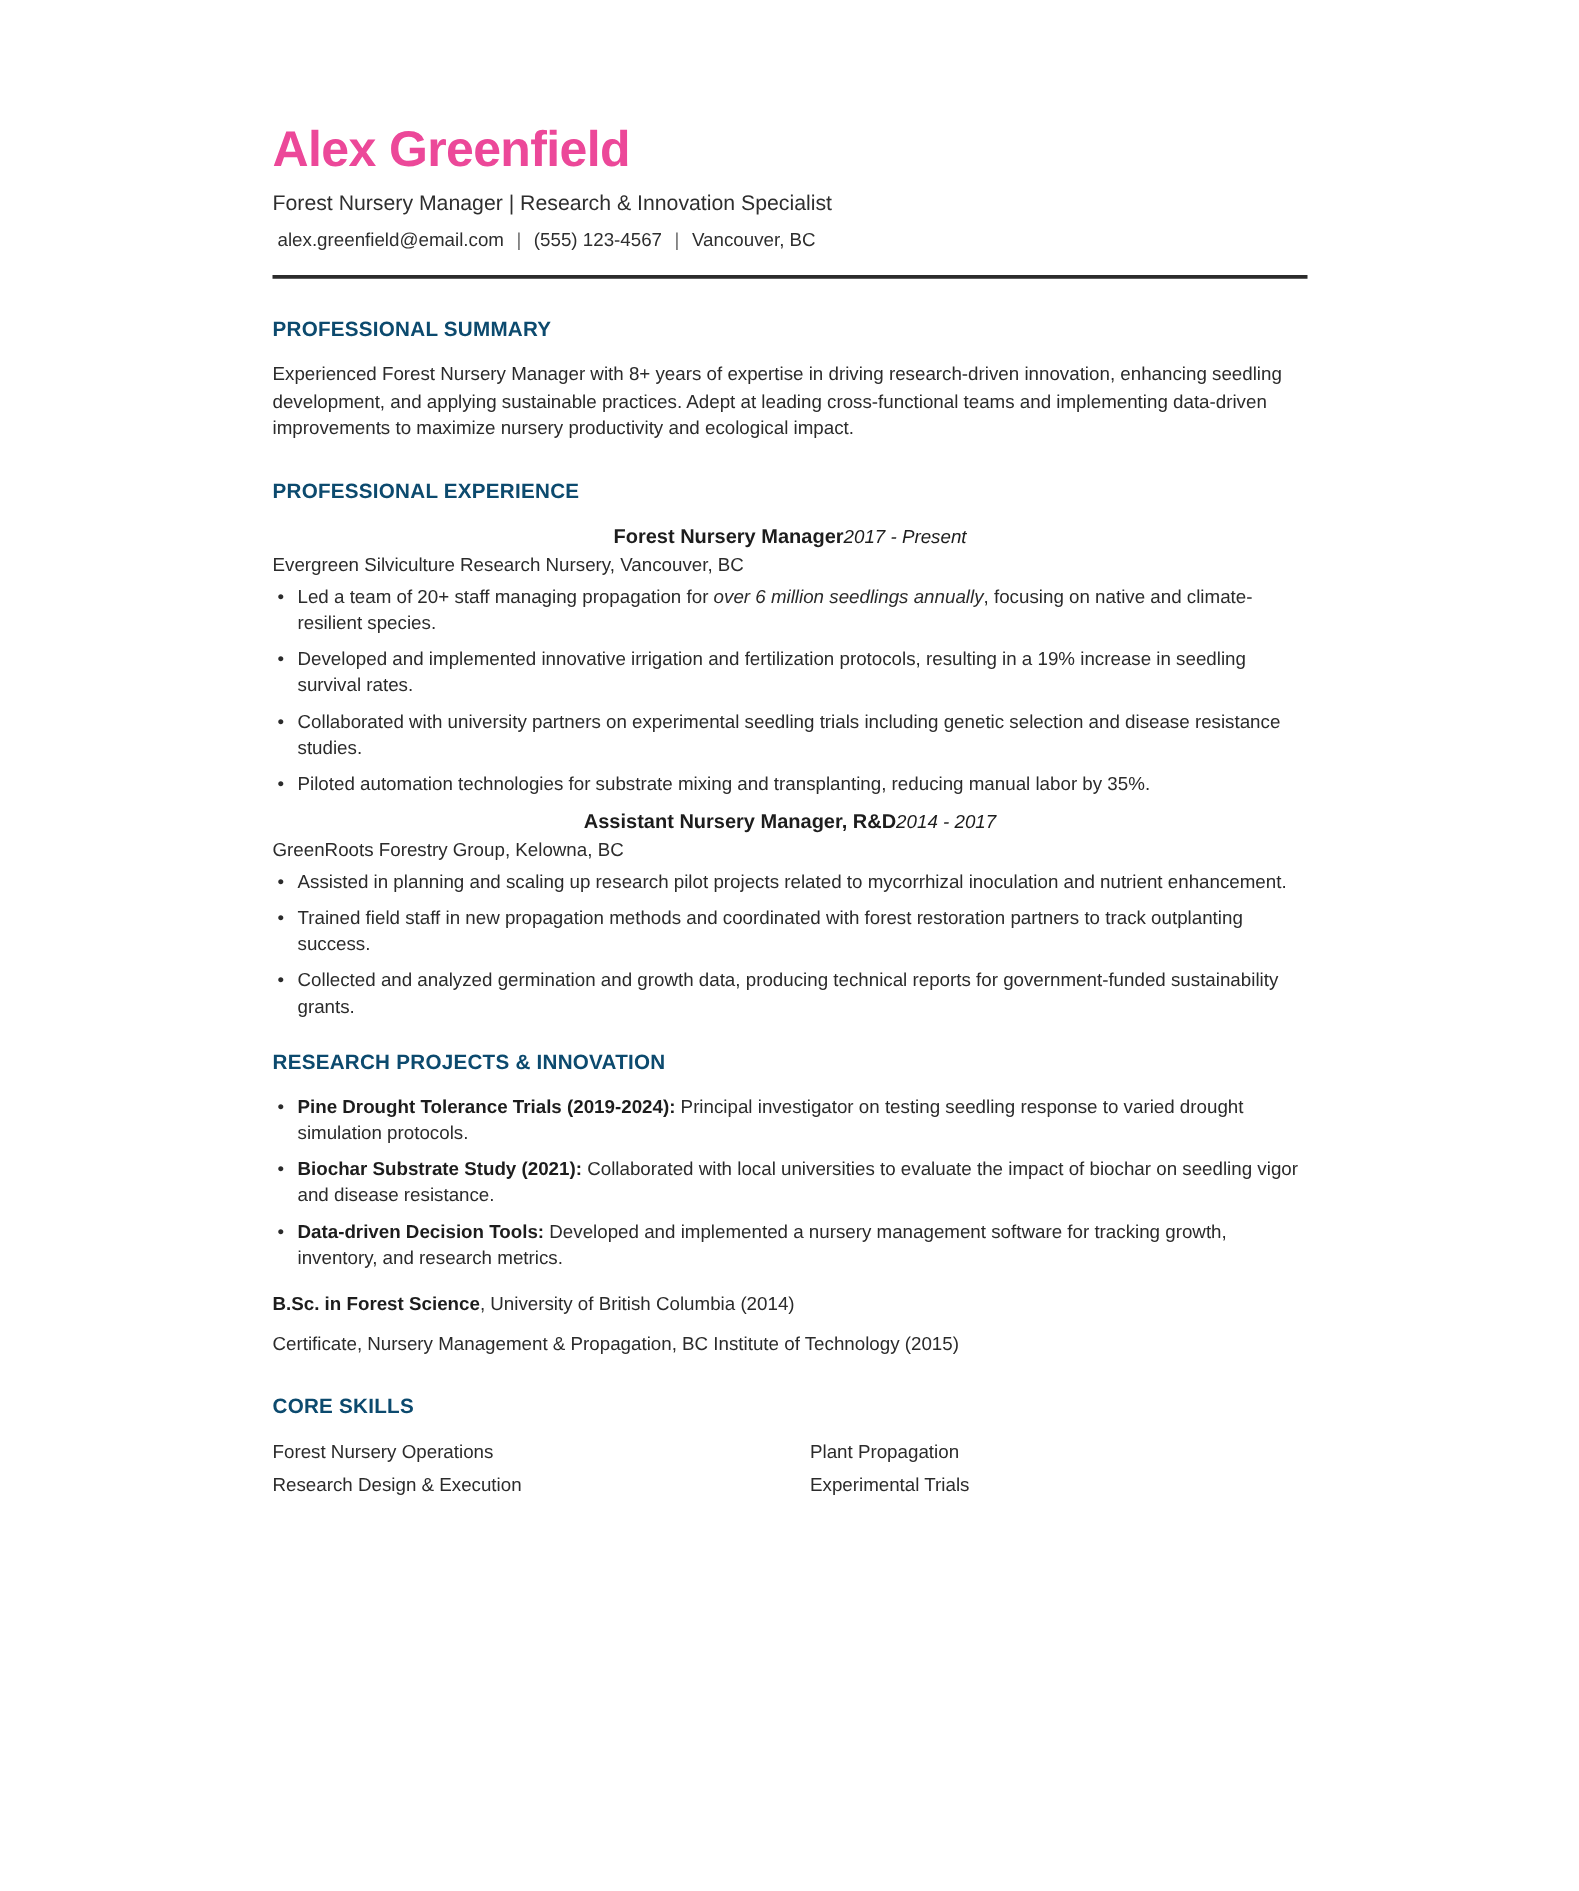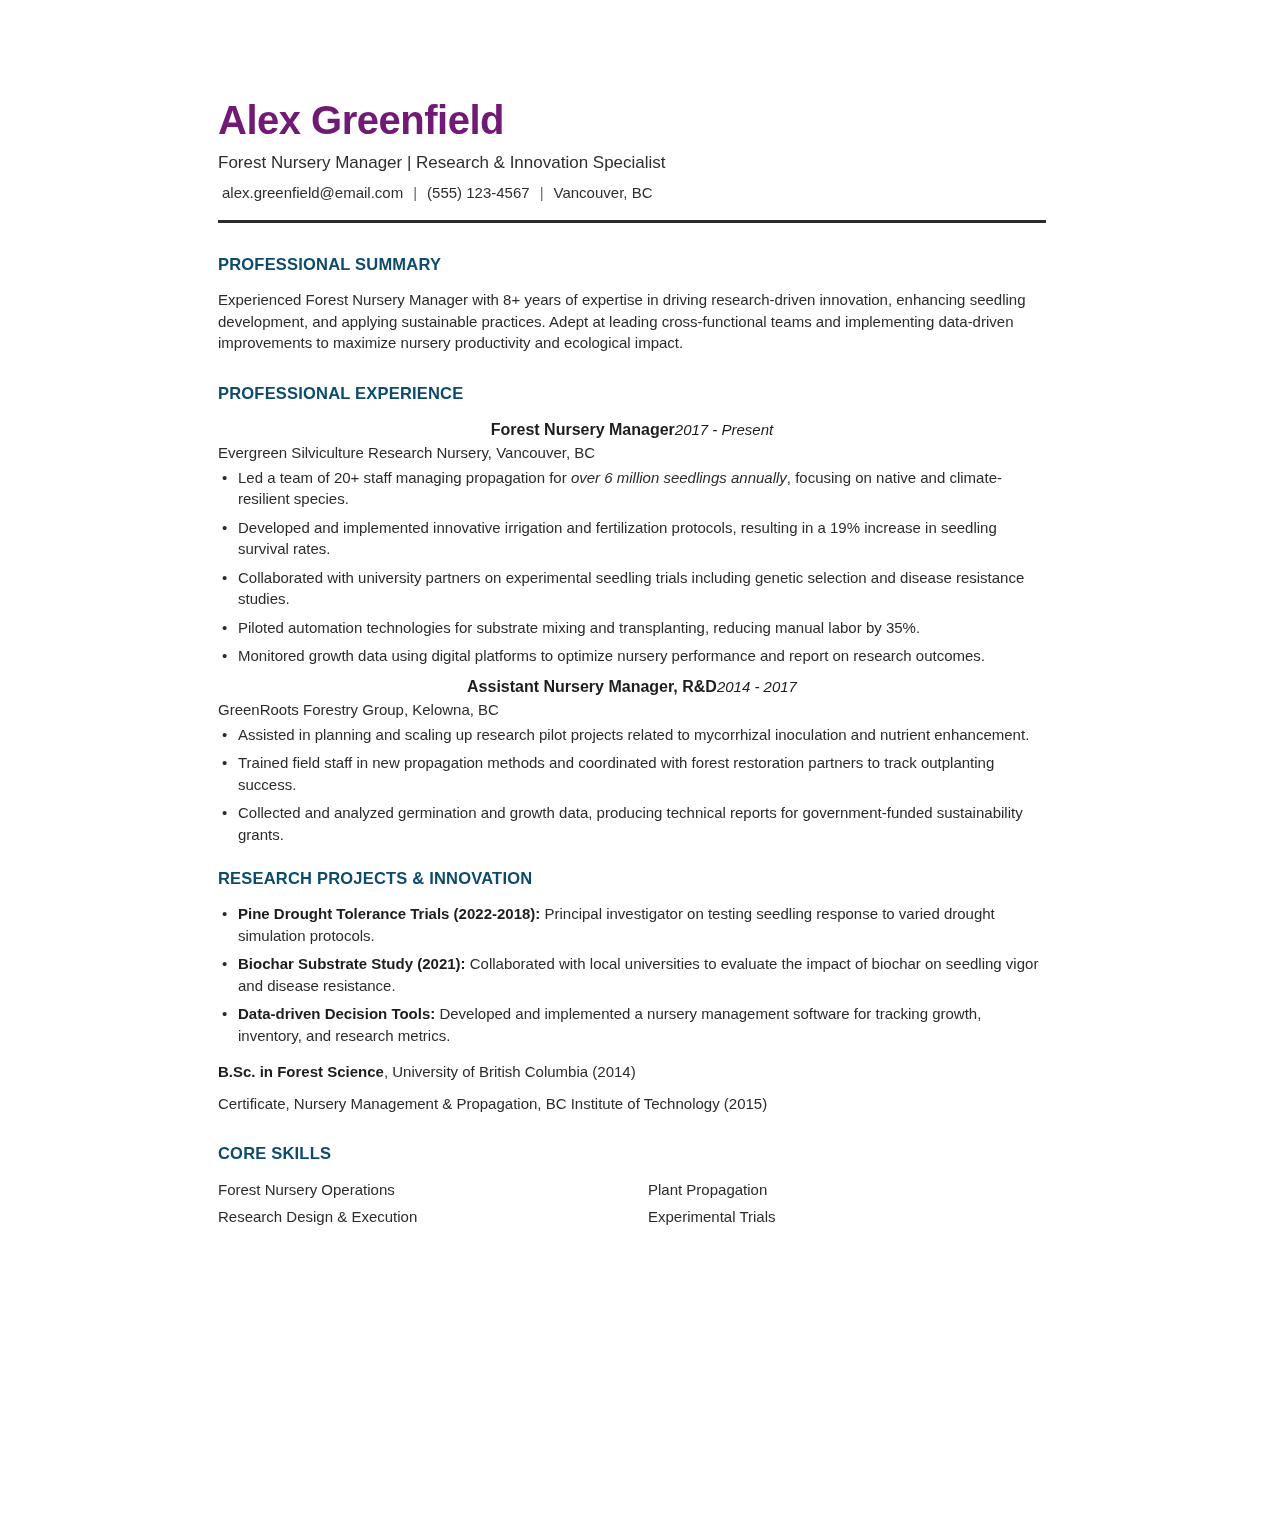--- a/index.html
+++ b/index.html
@@ -4,21 +4,21 @@
 <style>
   html, body { margin:0; padding:0; background:#ffffff; }
   .page {
     width:1263px; height:1513px; background:#ffffff;
     font-family:"Liberation Sans","DejaVu Sans",sans-serif;
     color:#2b2b2b; position:relative; overflow:hidden;
   }
   .clip { height:1300px; overflow:hidden; }
   .content { padding:96px 217px 0 218px; }
 
-  .name { font-size:40px; line-height:48px; font-weight:700; color:#701a75;
+  .name { font-size:40px; line-height:48px; font-weight:700; color:#ec4899;
           margin:0; letter-spacing:-0.5px; }
   .subtitle { font-size:17px; line-height:22px; margin:8px 0 0; color:#2e2e2e; }
   .contact { font-size:15px; line-height:20px; margin:9px 4px 0; color:#2e2e2e; }
   .sep { color:#6a6a6a; margin:0 10px; }
   .rule { border:none; border-top:3px solid #2b2b2b; margin:17px 0 0; }
 
   .section-heading { font-size:16.5px; font-weight:700; color:#0c4a6e;
     line-height:22px; letter-spacing:0.2px; margin:0; }
   .mt-summary { margin-top:30px; }
   .mt-experience { margin-top:28px; }
@@ -70,37 +70,36 @@
       <div class="job-header job1-header">
         <span class="job-title">Forest Nursery Manager</span>
         <span class="job-dates">2017 - Present</span>
       </div>
       <p class="company">Evergreen Silviculture Research Nursery, Vancouver, BC</p>
       <ul class="bullets">
         <li><span>Led a team of 20+ staff managing propagation for </span><em>over 6 million seedlings annually</em><span>, focusing on native and climate-resilient species.</span></li>
         <li><span>Developed and implemented innovative irrigation and fertilization protocols, resulting in a 19% increase in seedling survival rates.</span></li>
         <li><span>Collaborated with university partners on experimental seedling trials including genetic selection and disease resistance studies.</span></li>
         <li><span>Piloted automation technologies for substrate mixing and transplanting, reducing manual labor by 35%.</span></li>
-        <li><span>Monitored growth data using digital platforms to optimize nursery performance and report on research outcomes.</span></li>
       </ul>
 
       <div class="job-header job2-header">
         <span class="job-title">Assistant Nursery Manager, R&amp;D</span>
         <span class="job-dates">2014 - 2017</span>
       </div>
       <p class="company">GreenRoots Forestry Group, Kelowna, BC</p>
       <ul class="bullets">
         <li><span>Assisted in planning and scaling up research pilot projects related to mycorrhizal inoculation and nutrient enhancement.</span></li>
         <li><span>Trained field staff in new propagation methods and coordinated with forest restoration partners to track outplanting success.</span></li>
         <li><span>Collected and analyzed germination and growth data, producing technical reports for government-funded sustainability grants.</span></li>
       </ul>
 
       <h2 class="section-heading mt-research">RESEARCH PROJECTS &amp; INNOVATION</h2>
       <ul class="bullets research">
-        <li><strong>Pine Drought Tolerance Trials (2022-2018):</strong><span> Principal investigator on testing seedling response to varied drought simulation protocols.</span></li>
+        <li><strong>Pine Drought Tolerance Trials (2019-2024):</strong><span> Principal investigator on testing seedling response to varied drought simulation protocols.</span></li>
         <li><strong>Biochar Substrate Study (2021):</strong><span> Collaborated with local universities to evaluate the impact of biochar on seedling vigor and disease resistance.</span></li>
         <li><strong>Data-driven Decision Tools:</strong><span> Developed and implemented a nursery management software for tracking growth, inventory, and research metrics.</span></li>
       </ul>
 
       <p class="edu-line"><strong>B.Sc. in Forest Science</strong><span>, University of British Columbia (2014)</span></p>
       <p class="edu-line edu-line2">Certificate, Nursery Management &amp; Propagation, BC Institute of Technology (2015)</p>
 
       <h2 class="section-heading mt-skills">CORE SKILLS</h2>
       <div class="skills-grid">
         <span>Forest Nursery Operations</span>

